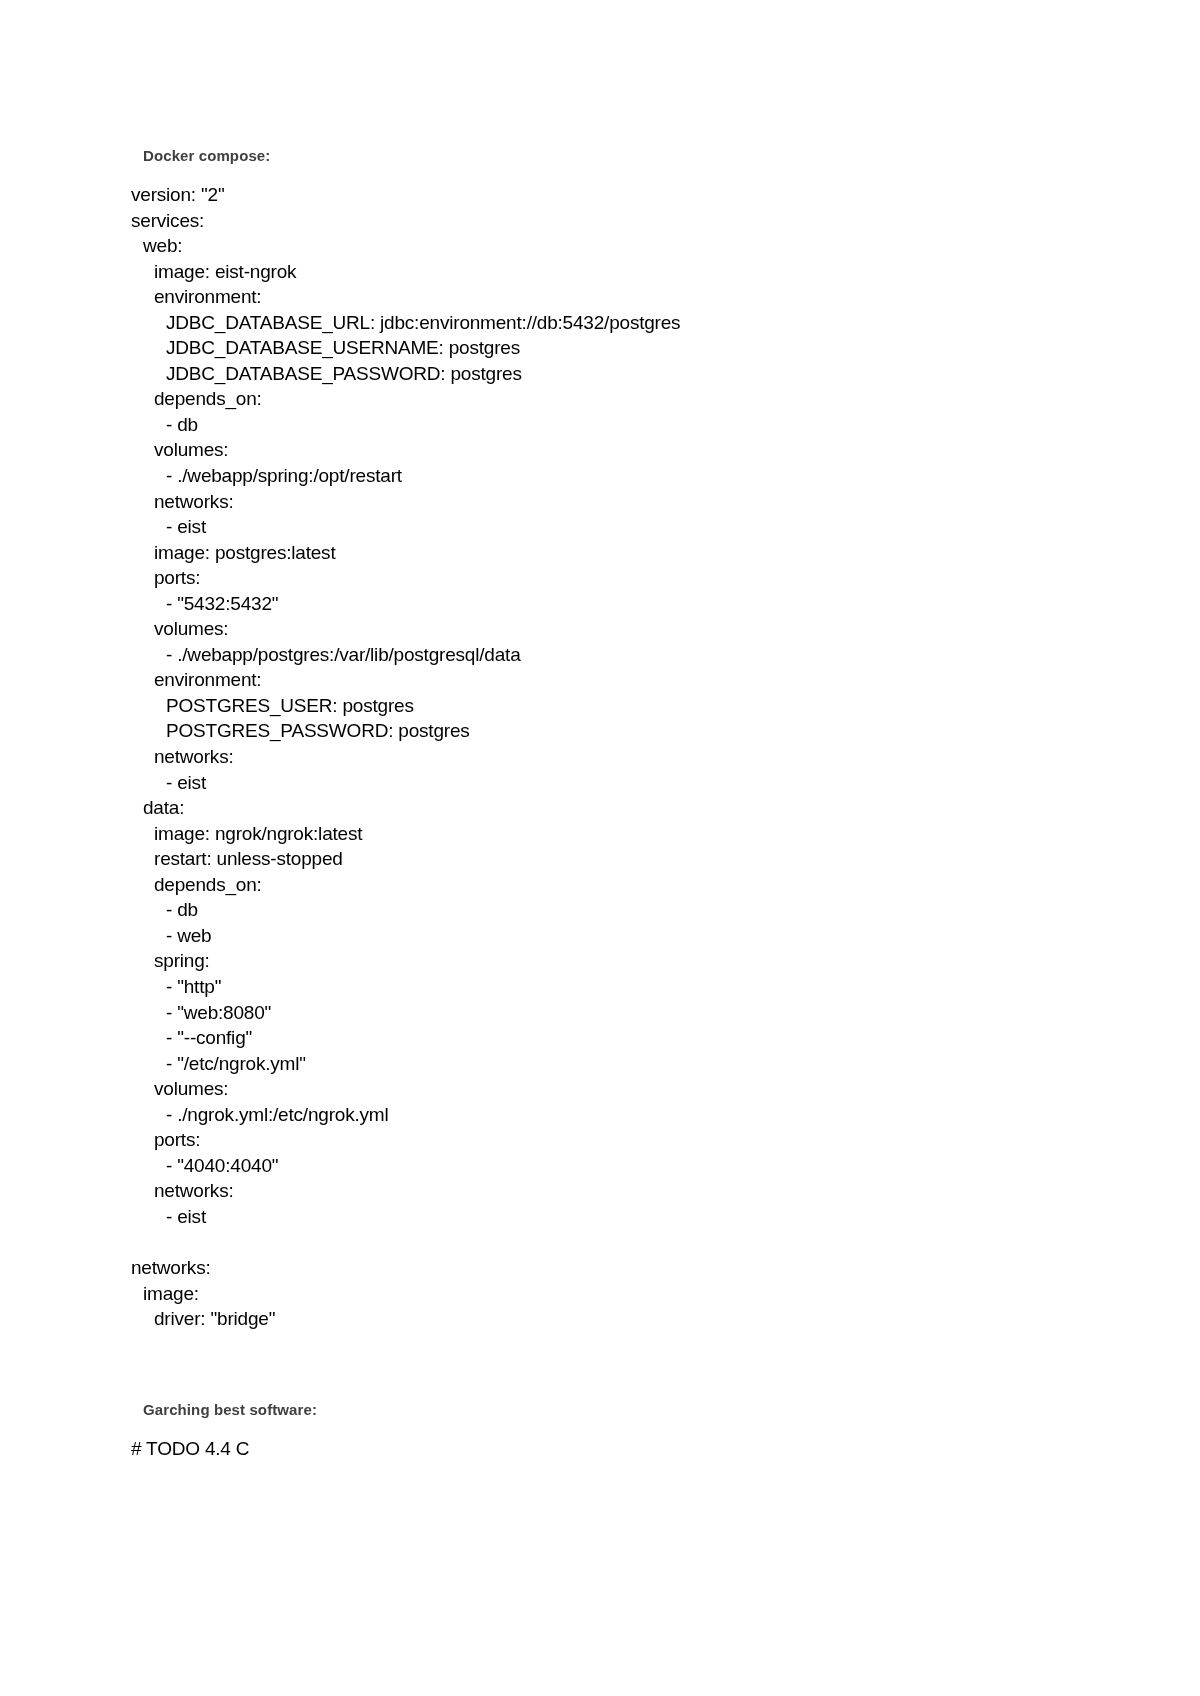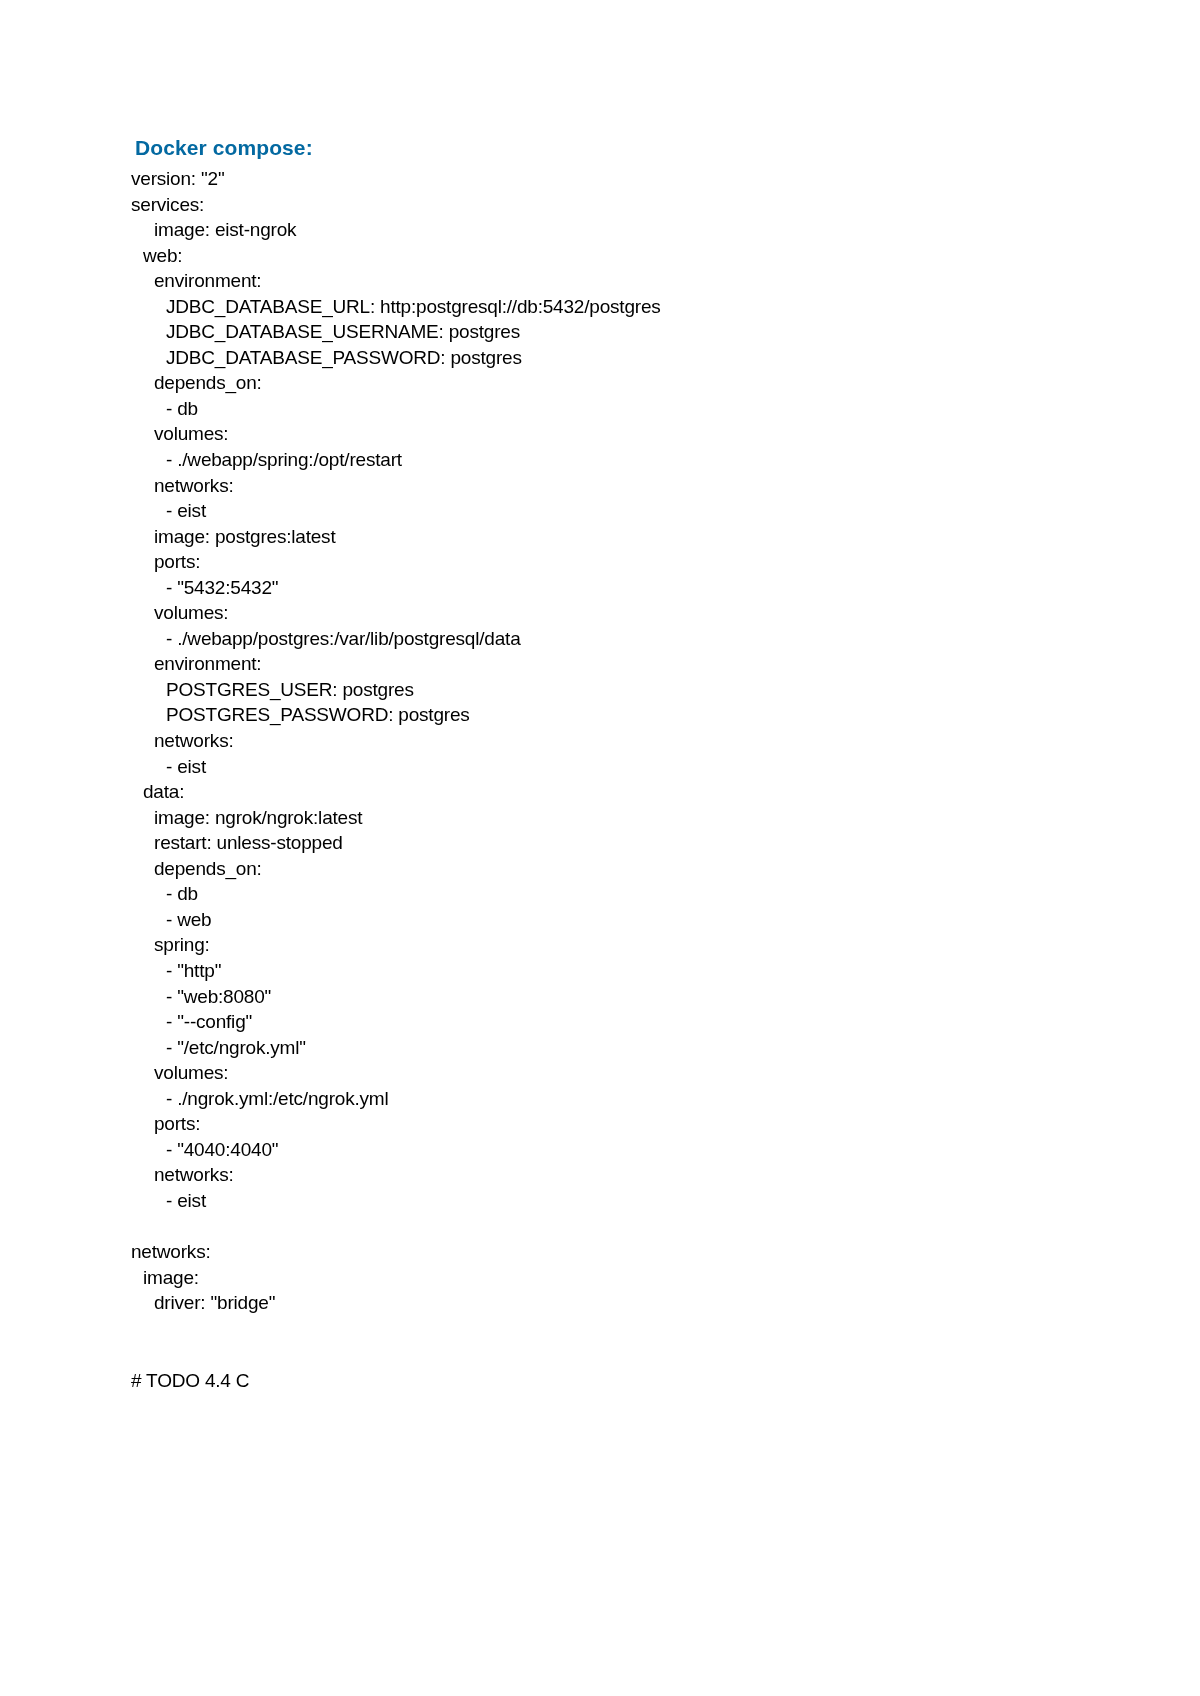--- a/index.html
+++ b/index.html
@@ -15,25 +15,25 @@
       font-family: "Liberation Sans", sans-serif;
       color: #000000;
     }
     .page {
       position: absolute;
       left: 131px;
       top: 130px;
       width: 960px;
     }
     .heading {
-      color: #0369a1;
+      color: #404040;
       font-weight: bold;
-      font-size: 21px;
+      font-size: 15px;
       line-height: 28px;
-      margin: 4px;
+      margin: 12px;
       letter-spacing: 0.1px;
     }
     .code-block {
       margin: 0;
       padding: 0;
       list-style: none;
     }
     .code-line {
       font-size: 19px;
       line-height: 25.55px;
@@ -49,24 +49,24 @@
     .l3 { padding-left: 35px; }
   </style>
 </head>
 <body>
 
 <div class="page">
   <h2 class="heading">Docker compose:</h2>
   <div class="code-block" id="block-0">
       <div class="code-line l0">version: "2"</div>
       <div class="code-line l0">services:</div>
+      <div class="code-line l1">web:</div>
       <div class="code-line l2">image: eist-ngrok</div>
-      <div class="code-line l1">web:</div>
       <div class="code-line l2">environment:</div>
-      <div class="code-line l3">JDBC_DATABASE_URL: http:postgresql://db:5432/postgres</div>
+      <div class="code-line l3">JDBC_DATABASE_URL: jdbc:environment://db:5432/postgres</div>
       <div class="code-line l3">JDBC_DATABASE_USERNAME: postgres</div>
       <div class="code-line l3">JDBC_DATABASE_PASSWORD: postgres</div>
       <div class="code-line l2">depends_on:</div>
       <div class="code-line l3">- db</div>
       <div class="code-line l2">volumes:</div>
       <div class="code-line l3">- ./webapp/spring:/opt/restart</div>
       <div class="code-line l2">networks:</div>
       <div class="code-line l3">- eist</div>
       <div class="code-line l2">image: postgres:latest</div>
       <div class="code-line l2">ports:</div>
@@ -96,16 +96,17 @@
       <div class="code-line l2">networks:</div>
       <div class="code-line l3">- eist</div>
       <div class="code-line l0 blank"></div>
       <div class="code-line l0">networks:</div>
       <div class="code-line l1">image:</div>
       <div class="code-line l2">driver: "bridge"</div>
     </div>
 
   <div class="section-gap"></div>
 
+  <h2 class="heading">Garching best software:</h2>
   <div class="code-block" id="block-1">
       <div class="code-line l0"># TODO 4.4 C</div>
     </div>
 </div>
 
 </body></html>

